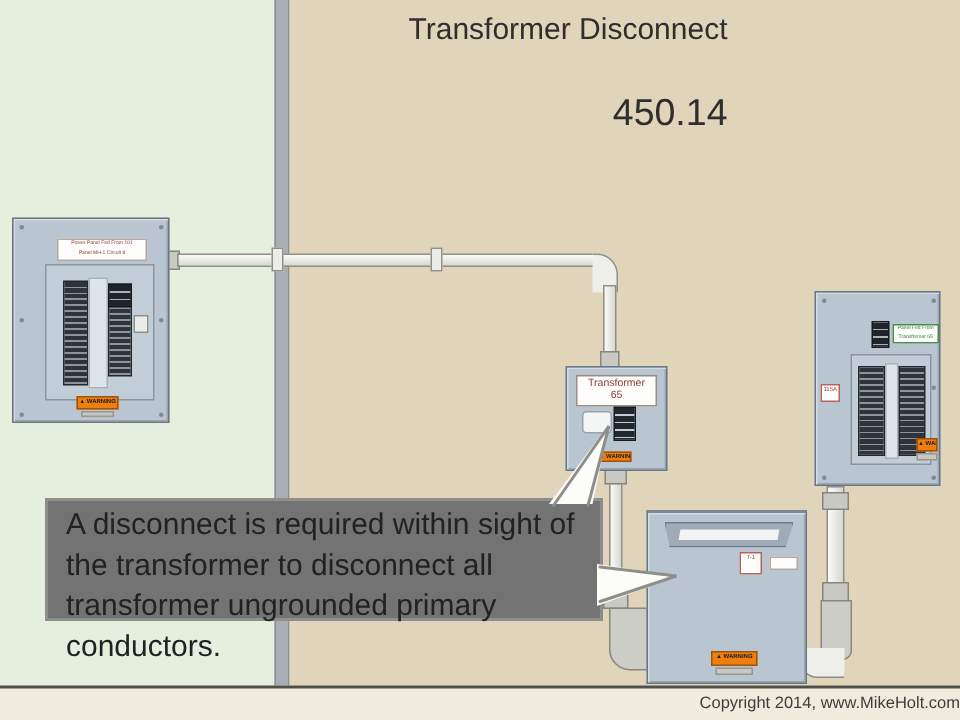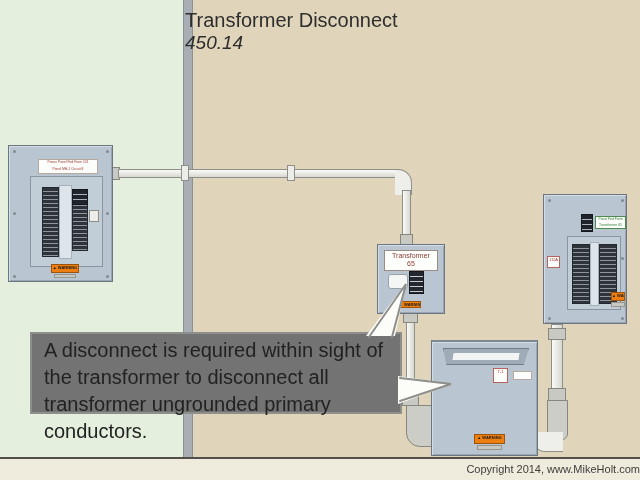--- a/index.html
+++ b/index.html
@@ -7,23 +7,23 @@
     position:relative;width:640px;height:480px;overflow:hidden;
     font-family:"Liberation Sans",sans-serif;background:#e0d5ba;
   }
   .abs{position:absolute;}
   
   .wall-left{left:0;top:0;width:183px;height:458px;background:#e4efde;}
   .wall-divider{left:183px;top:0;width:10px;height:458px;background:#a9adb4;
     border-left:1px solid #8c9097;border-right:1px solid #8c9097;box-sizing:border-box;}
   .wall-right{left:193px;top:0;width:447px;height:458px;background:#e0d5ba;}
   
-  .title-wrap{left:185px;top:8px;width:300px;text-align:left;color:#2e2e2e;}
+  .title-wrap{left:185px;top:8px;width:300px;text-align:right;color:#2e2e2e;}
   .title-main{font-size:20px;line-height:24px;}
-  .title-code{font-size:19px;font-style:italic;line-height:22px;}
+  .title-code{font-size:25px;line-height:22px;margin-top:32px;}
   
   .pipe{background:linear-gradient(to bottom,#fafaf7,#d8d8d2);border:1px solid #8f8f89;box-sizing:border-box;}
   .pipe-v{background:linear-gradient(to right,#fafaf7,#d8d8d2);border:1px solid #8f8f89;box-sizing:border-box;}
   .pipe-corner{background:#eeeeea;border:1px solid #8f8f89;border-left:none;border-bottom:none;
     border-top-right-radius:14px;box-sizing:border-box;}
   .pipe-corner-bl{background:#eeeeea;border:1px solid #8f8f89;border-right:none;border-top:none;
     border-bottom-left-radius:12px;box-sizing:border-box;}
   .fitting{background:#c9c9c4;border:1px solid #87877f;box-sizing:border-box;}
   .strap{background:#ecece8;border:1px solid #90908b;box-sizing:border-box;}
   .flex{background:#cdcdc8;border:1px solid #87877f;box-sizing:border-box;}

